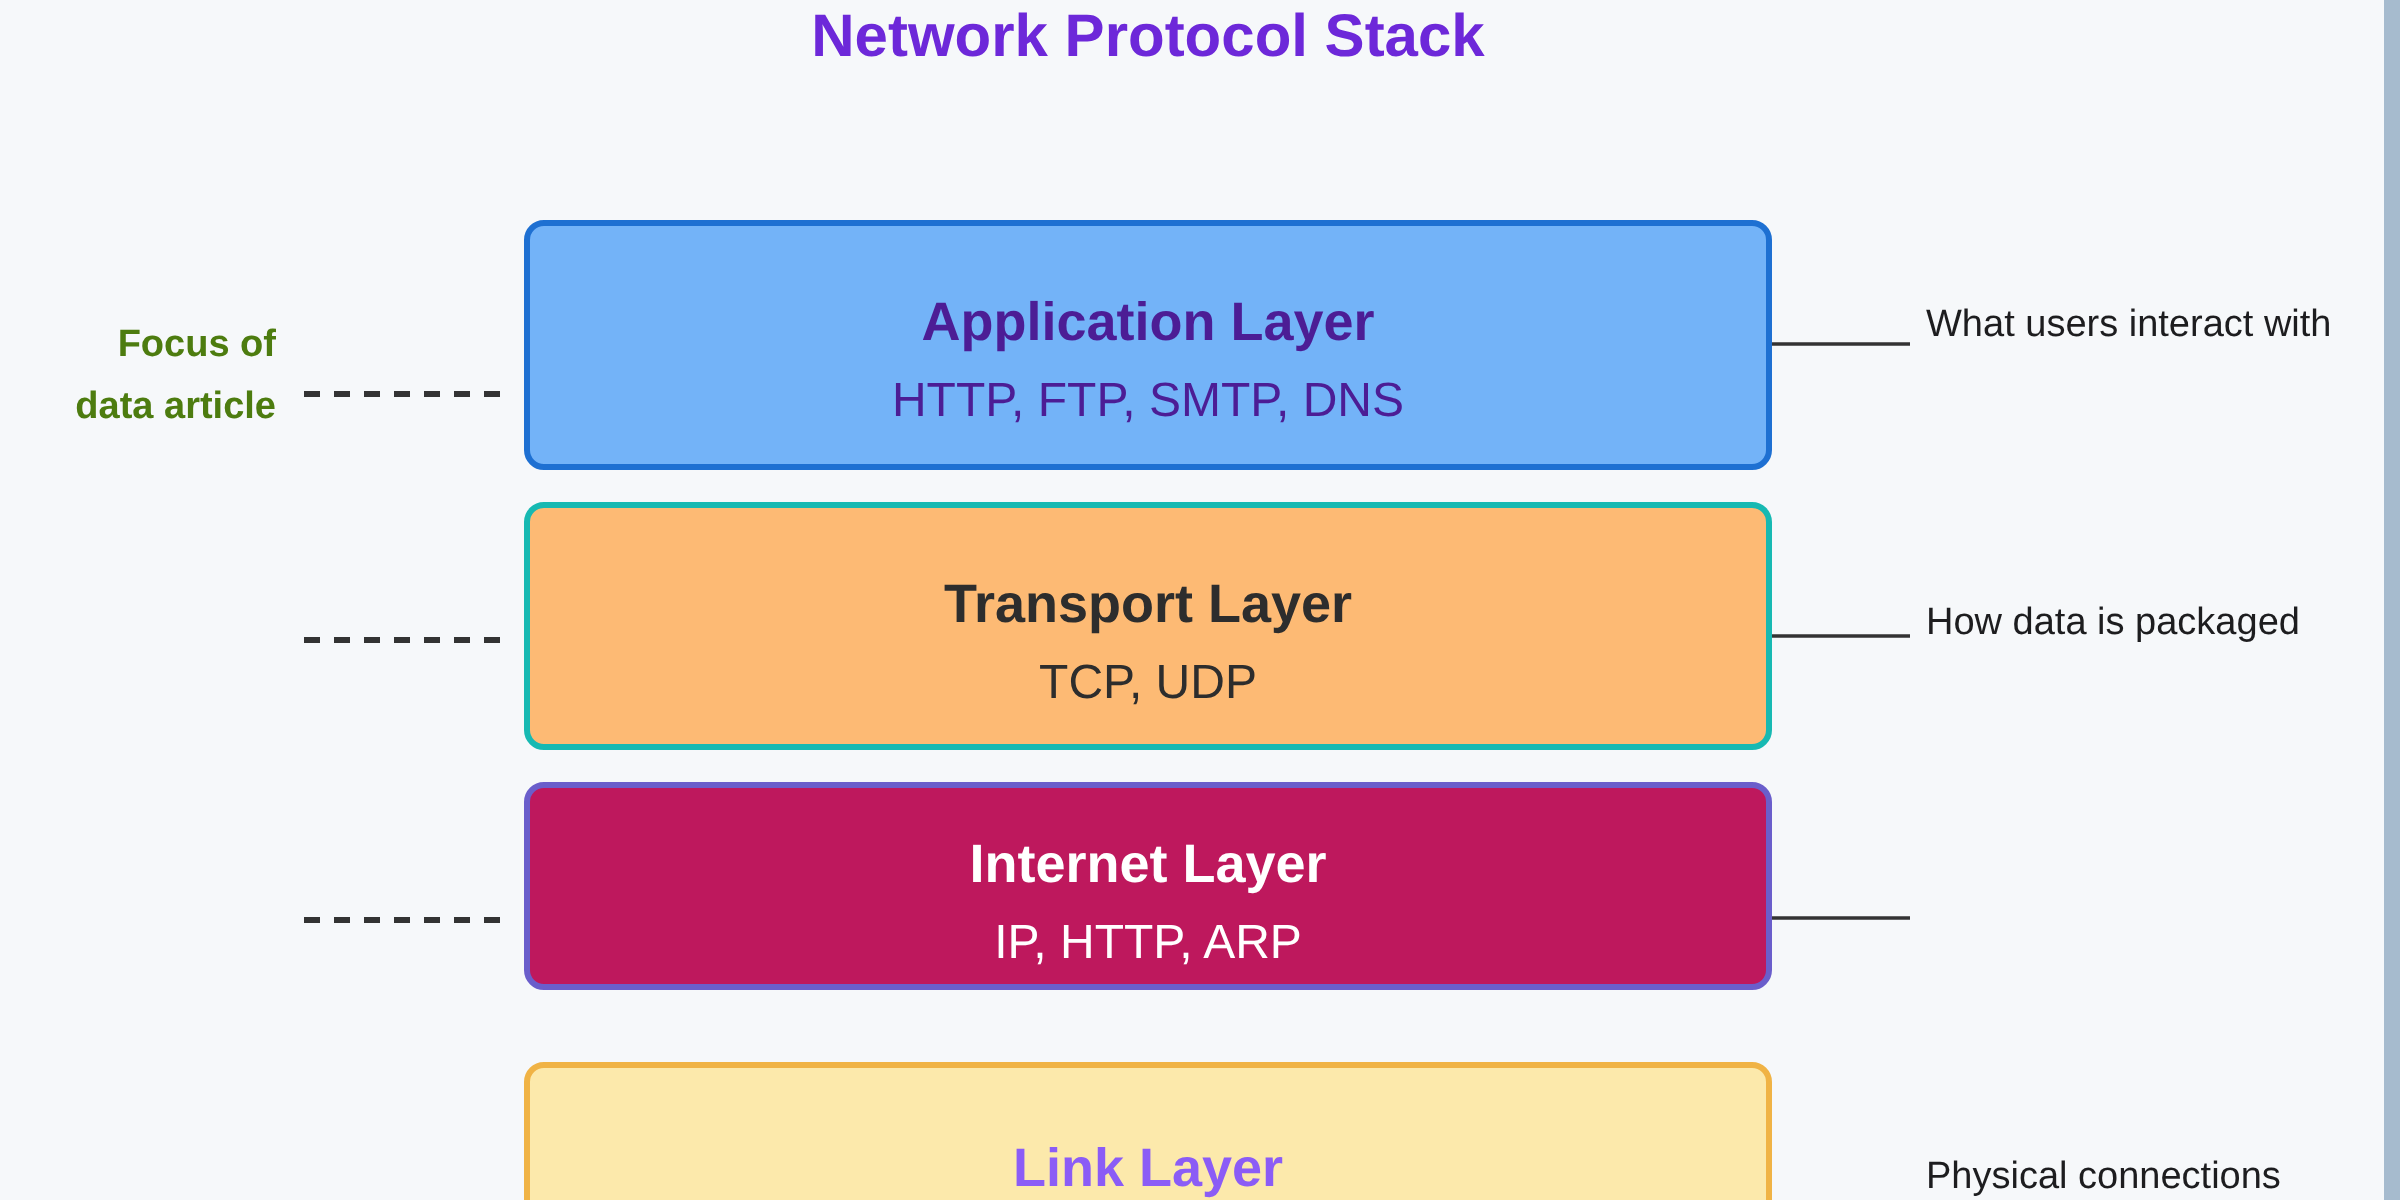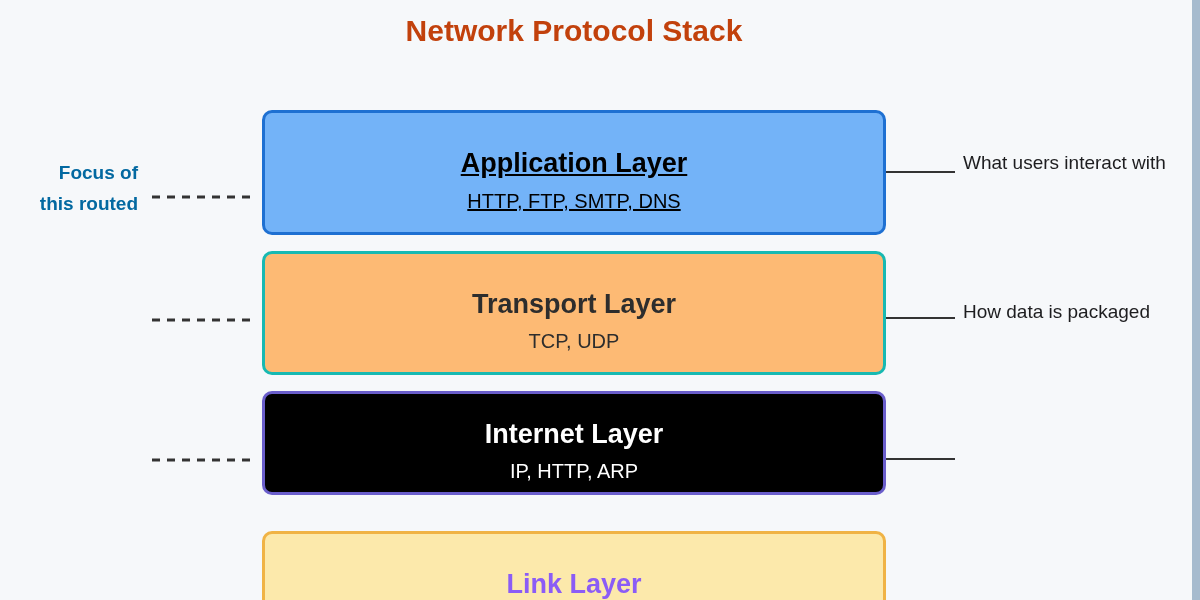--- a/index.html
+++ b/index.html
@@ -8,27 +8,27 @@
   .canvas {
     position: relative;
     width: 1200px;
     height: 600px;
     background: #f6f8fa;
     overflow: hidden;
   }
 
   .page-title {
     position: absolute;
-    top: 14px;
+    top: 2px;
     left: 0;
     width: 1148px;
     text-align: center;
     font-size: 30px;
     font-weight: bold;
-    color: #c2410c;
+    color: #6d28d9;
     margin: 0;
   }
 
   
   .connector-svg {
     position: absolute;
     top: 0; left: 0;
     width: 1200px; height: 600px;
     pointer-events: none;
   }
@@ -43,44 +43,44 @@
     border-style: solid;
     border-width: 3px;
     display: flex;
     flex-direction: column;
     align-items: center;
     justify-content: center;
     padding-top: 16px;
     text-align: center;
   }
   .layer-name { font-size: 27px; font-weight: bold; line-height: 1.15; }
-  .layer-protocols { font-size: 20px; margin-top: 10px; line-height: 1.15; min-height: 23px; }
+  .layer-protocols { font-size: 24px; margin-top: 10px; line-height: 1.15; min-height: 23px; }
 
   .layer-app      { top: 110px; height: 125px; background: #73b3f8; border-color: #1e70d2; }
-  .layer-app .layer-name, .layer-app .layer-protocols { color: #000000; text-decoration: underline; }
+  .layer-app .layer-name, .layer-app .layer-protocols { color: #4c1d95; }
 
   .layer-transport { top: 251px; height: 124px; background: #fdba74; border-color: #17b9b2; }
   .layer-transport .layer-name, .layer-transport .layer-protocols { color: #2d2d2d; }
 
-  .layer-internet { top: 391px; height: 104px; background: #000000; border-color: #6a5ecb; }
+  .layer-internet { top: 391px; height: 104px; background: #be185d; border-color: #6a5ecb; }
   .layer-internet .layer-name, .layer-internet .layer-protocols { color: #ffffff; }
 
   .layer-link     { top: 531px; height: 125px; background: #fce9ab; border-color: #f0b345; }
   .layer-link .layer-name, .layer-link .layer-protocols { color: #8b5cf6; }
 
   
   .focus-note {
     position: absolute;
     left: 0;
     top: 157px;
     width: 138px;
     text-align: right;
     font-size: 19px;
     font-weight: bold;
-    color: #0369a1;
+    color: #4d7c0f;
     line-height: 31px;
   }
 
   
   .annotation {
     position: absolute;
     left: 963px;
     font-size: 19px;
     color: #1d1d1f;
     white-space: nowrap;
@@ -111,21 +111,21 @@
     <line x1="152" y1="320" x2="256" y2="320" stroke="#333333" stroke-width="3" stroke-dasharray="8 7"></line>
     <line x1="152" y1="460" x2="256" y2="460" stroke="#333333" stroke-width="3" stroke-dasharray="8 7"></line>
 
     <line x1="886" y1="172" x2="955" y2="172" stroke="#333333" stroke-width="1.8"></line>
     <line x1="886" y1="318" x2="955" y2="318" stroke="#333333" stroke-width="1.8"></line>
     <line x1="886" y1="459" x2="955" y2="459" stroke="#333333" stroke-width="1.8"></line>
   </svg>
 
   <div class="focus-note">
     <div>Focus of</div>
-    <div>this routed</div>
+    <div>data article</div>
   </div>
 
   <div class="layer-box layer-app">
     <div class="layer-name">Application Layer</div>
     <div class="layer-protocols">HTTP, FTP, SMTP, DNS</div>
   </div>
 
   <div class="layer-box layer-transport">
     <div class="layer-name">Transport Layer</div>
     <div class="layer-protocols">TCP, UDP</div>
@@ -136,16 +136,17 @@
     <div class="layer-protocols">IP, HTTP, ARP</div>
   </div>
 
   <div class="layer-box layer-link">
     <div class="layer-name">Link Layer</div>
     <div class="layer-protocols"></div>
   </div>
 
   <div class="annotation annotation-1">How data is packaged</div>
   <div class="annotation annotation-0">What users interact with</div>
+  <div class="annotation annotation-3">Physical connections</div>
 
   <div class="scrollbar-strip"></div>
 
 </div>
 
 </body></html>

